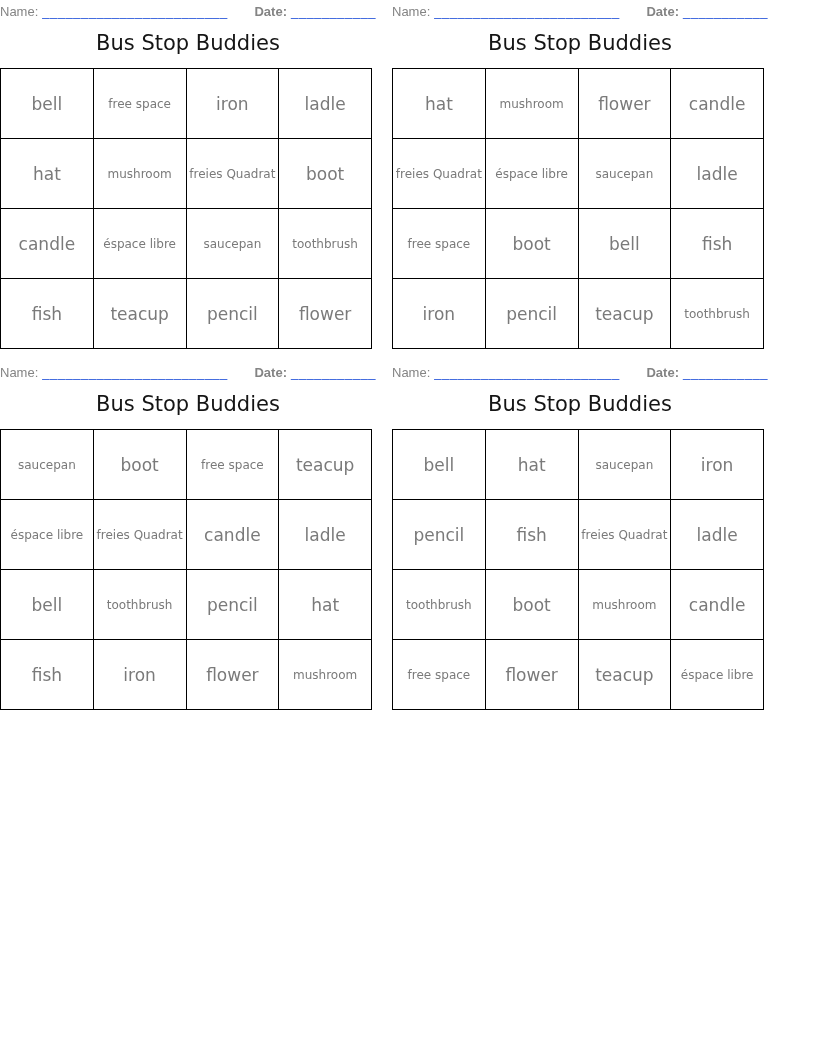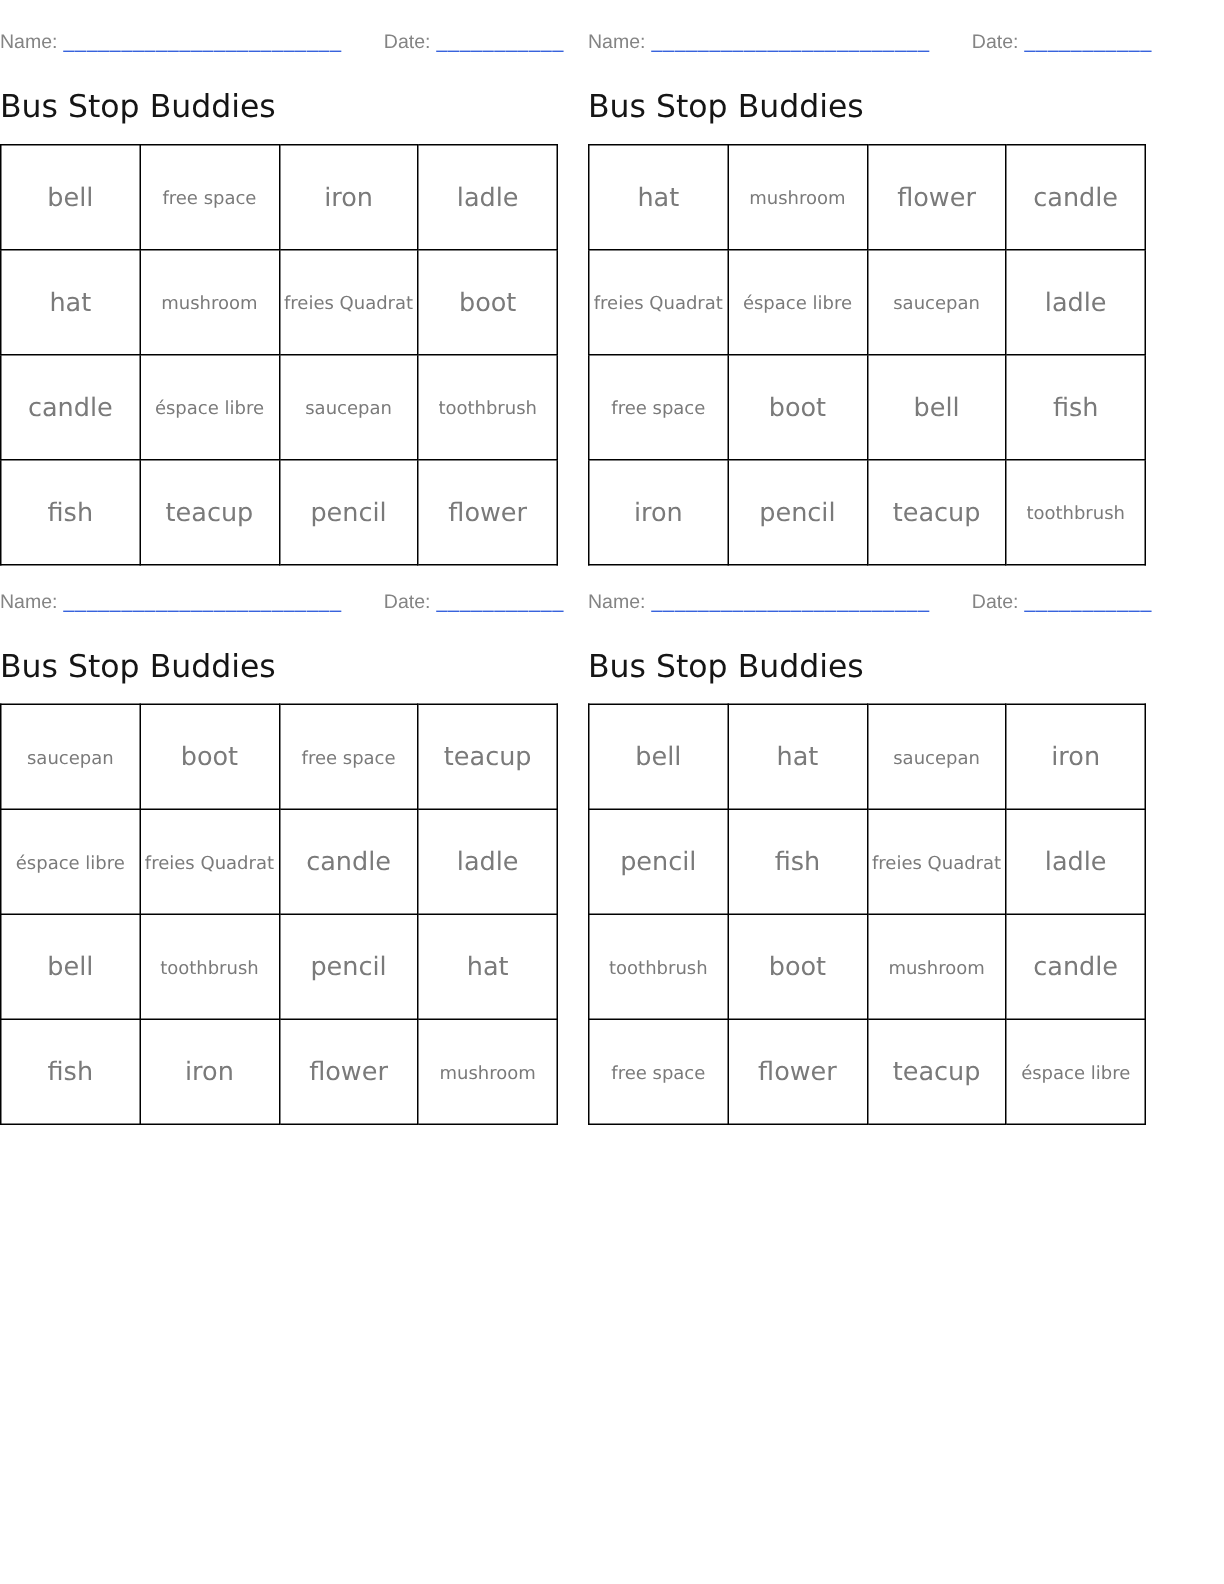--- a/index.html
+++ b/index.html
@@ -11,48 +11,49 @@
     width: 816px;
     height: 1056px;
     font-family: "Liberation Sans", sans-serif;
     overflow: hidden;
   }
   .sheet {
     display: grid;
     grid-template-columns: 376px 376px;
     column-gap: 64px;
     row-gap: 47px;
-    padding-top: 20px;
+    padding-top: 4px;
     align-content: start;
     gap: 16px;
   }
   .card {
     width: 376px;
   }
   .card-header {
     display: flex;
     align-items: baseline;
     font-size: 13px;
     line-height: 15px;
     color: #848484;
     white-space: pre;
   }
   .card-header .label {
     margin-right: 4px;
   }
   .card-header .date-label {
     margin-left: auto;
+    font-weight: bold;
   }
   .card-header .line {
     color: #1d4ed8;
     letter-spacing: 0.5px;
   }
   .card-title {
-    margin-top: 24px;
-    text-align: left;
+    margin-top: 12px;
+    text-align: center;
     font-family: "DejaVu Sans", sans-serif;
     font-size: 21px;
     line-height: 24px;
     color: #151515;
   }
   table.grid {
     border-collapse: collapse;
     table-layout: fixed;
     width: 372px;
     margin-top: 13px;

